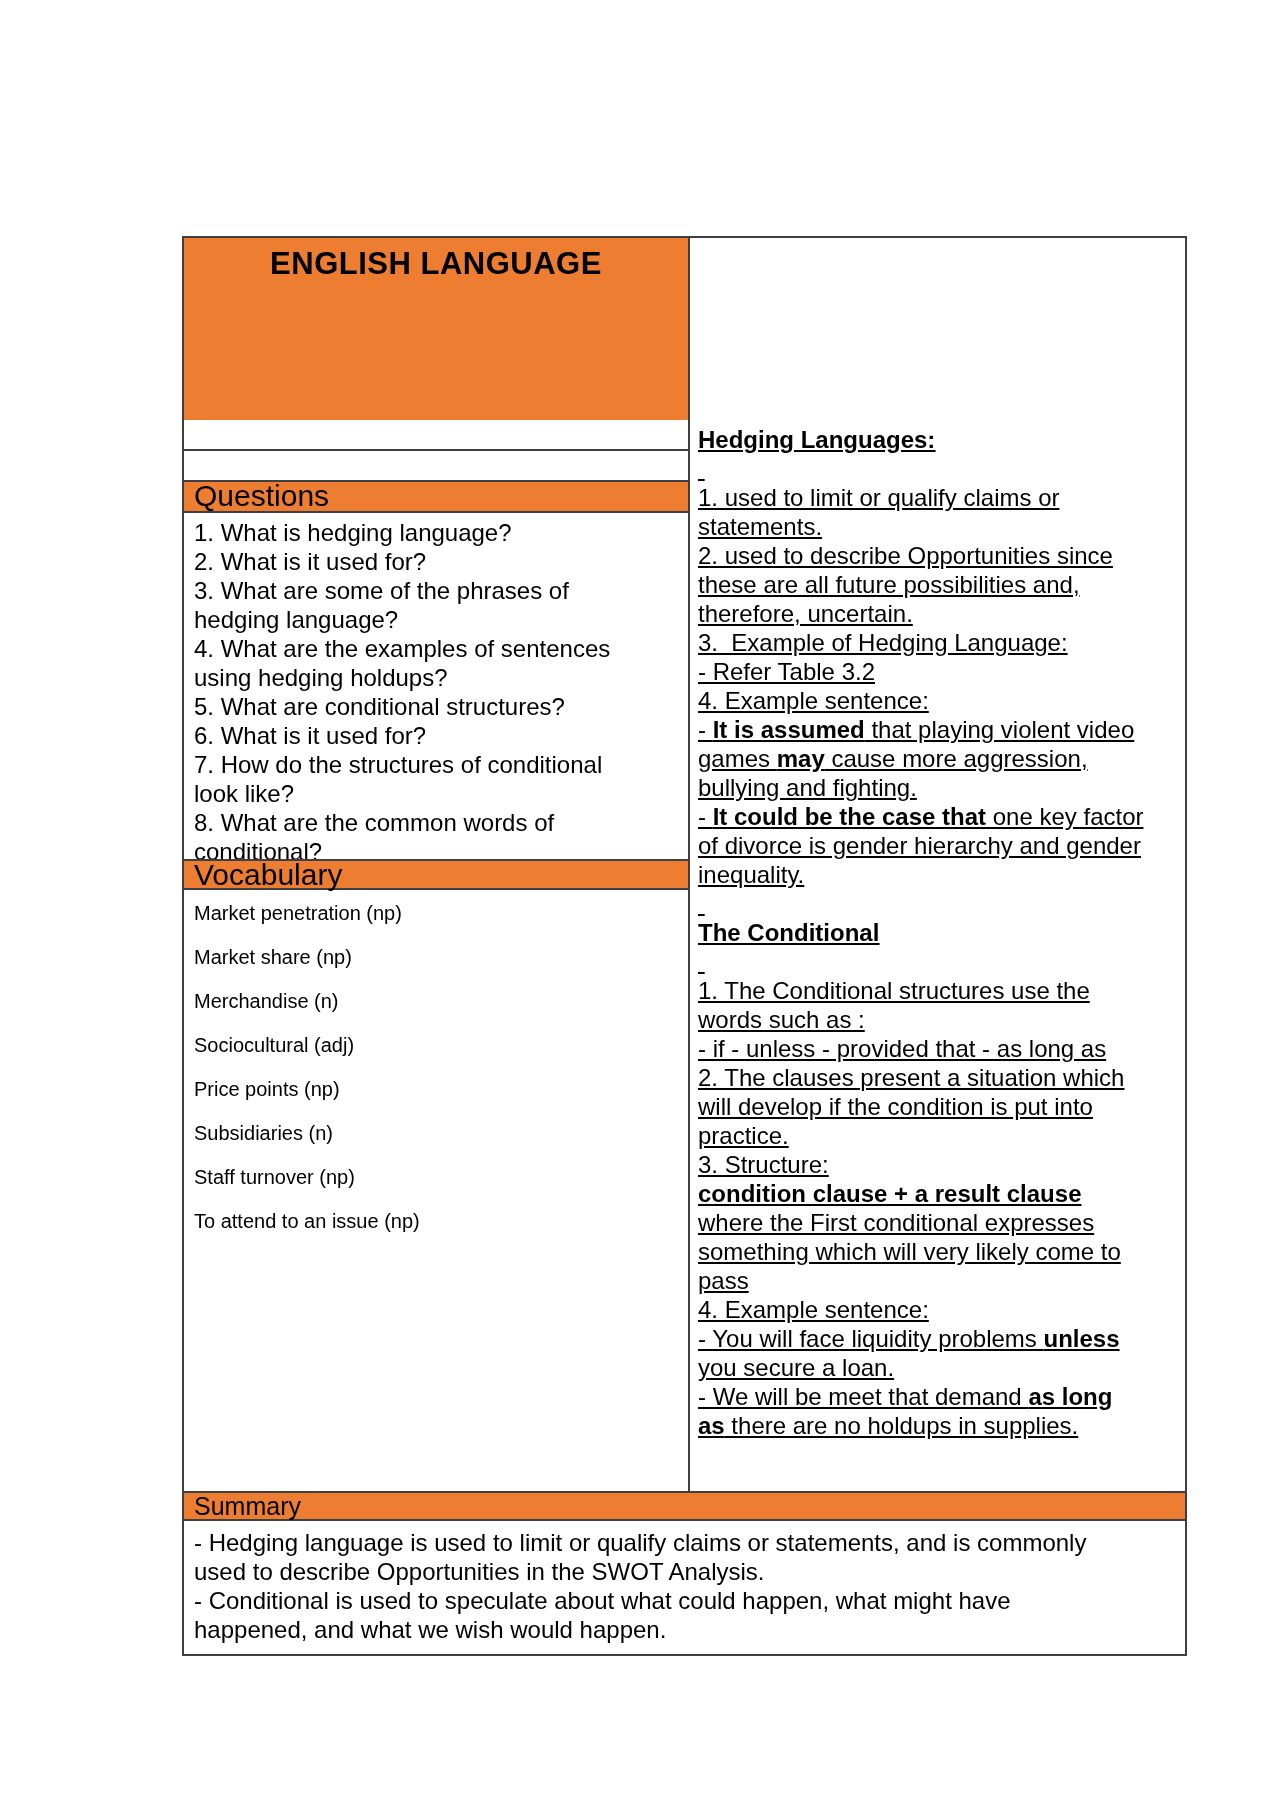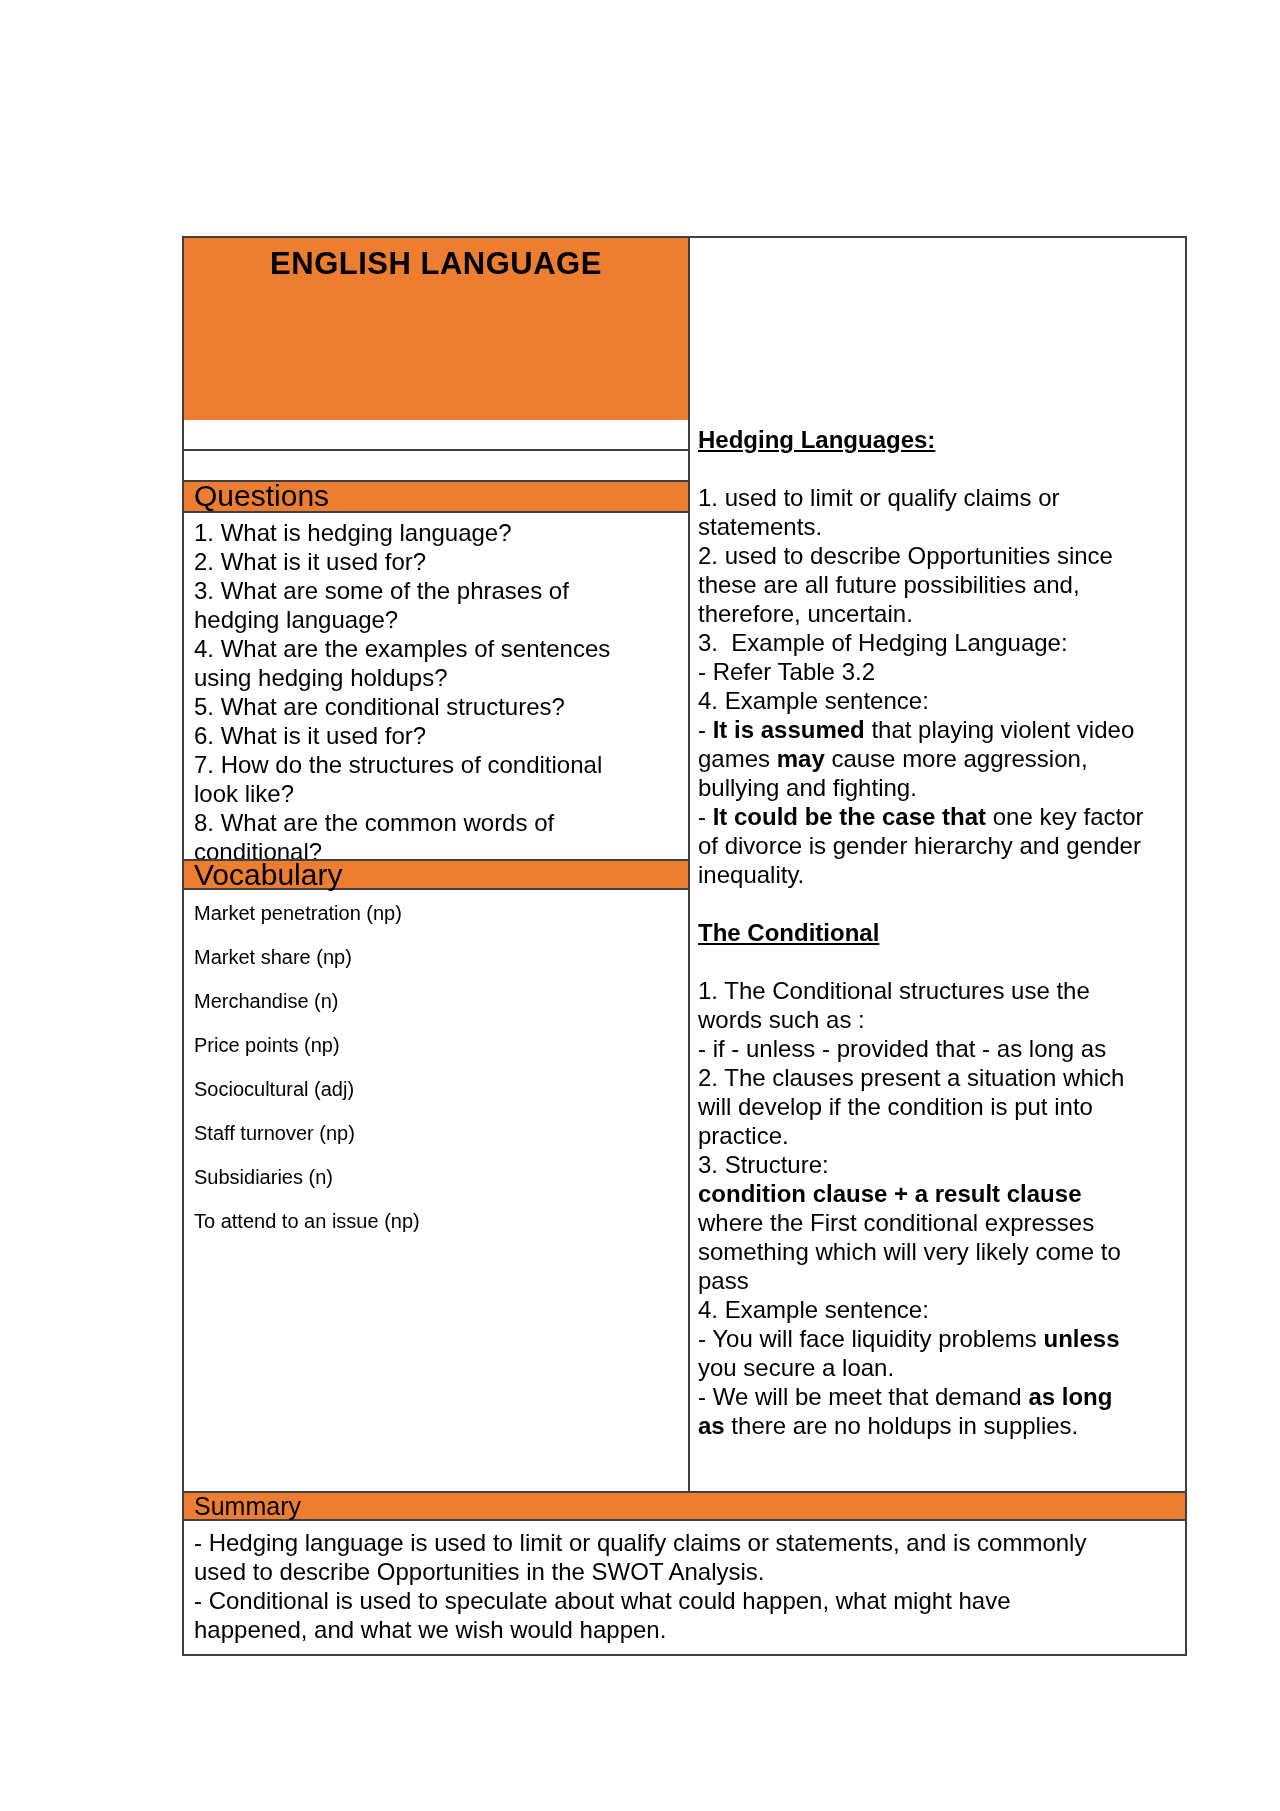--- a/index.html
+++ b/index.html
@@ -41,21 +41,21 @@
   .bt{border-top:2px solid var(--border);}
   .questions-cell{
     height:346px;flex:none;box-sizing:border-box;
     padding:5px 6px 0 10px;font-size:24px;overflow:hidden;
   }
   .vocab-cell{
     flex:1;box-sizing:border-box;padding:9px 6px 8px 10px;font-size:20px;overflow:hidden;
   }
   .vocab-cell .line{margin-bottom:15px;}
   .col-right{
-    flex:1;box-sizing:border-box;padding:5px 6px 0 8px;font-size:24px;overflow:hidden;
+    flex:1;box-sizing:border-box;padding:5px 6px 0 8px;font-size:24px;overflow:hidden;text-decoration:underline;
   }
   .summary-bar{
     height:30px;flex:none;box-sizing:border-box;
     border-top:2px solid var(--border);border-bottom:2px solid var(--border);
     background:var(--orange);font-size:25px;line-height:26px;padding-left:10px;
   }
   .summary-cell{
     flex:1;box-sizing:border-box;padding:7px 30px 0 10px;font-size:24px;overflow:hidden;
   }
   .line{line-height:29px;min-height:29px;white-space:pre-wrap;}
@@ -91,24 +91,24 @@
           <div class="line">8. What are the common words of</div>
           <div class="line">conditional?</div>
           <div class="line">9. What are the examples of sentences</div>
           <div class="line">using Conditional structures?</div>
         </div>
       <div class="section-bar bt">Vocabulary</div>
       <div class="vocab-cell">
           <div class="line">Market penetration (np)</div>
           <div class="line">Market share (np)</div>
           <div class="line">Merchandise (n)</div>
+          <div class="line">Sociocultural (adj)</div>
           <div class="line">Price points (np)</div>
-          <div class="line">Sociocultural (adj)</div>
+          <div class="line">Subsidiaries (n)</div>
           <div class="line">Staff turnover (np)</div>
-          <div class="line">Subsidiaries (n)</div>
           <div class="line">To attend to an issue (np)</div>
         </div>
     </div>
 
     <div class="col-right">
         <div class="line"><span class="b u">Hedging Languages:</span></div>
         <div class="line">&nbsp;</div>
         <div class="line">1. used to limit or qualify claims or</div>
         <div class="line">statements.</div>
         <div class="line">2. used to describe Opportunities since</div>

